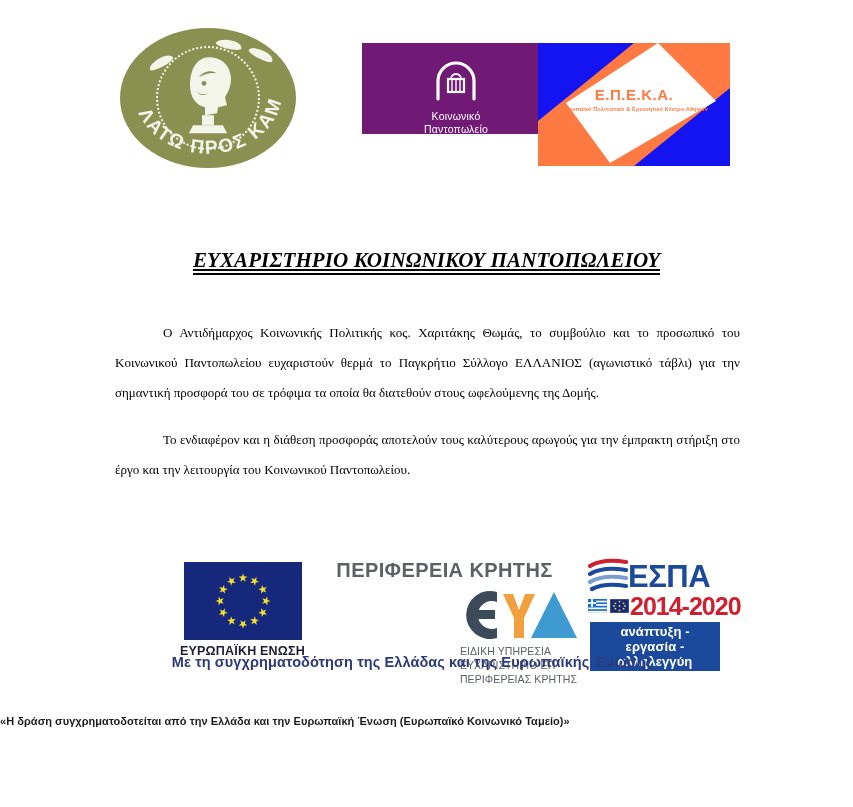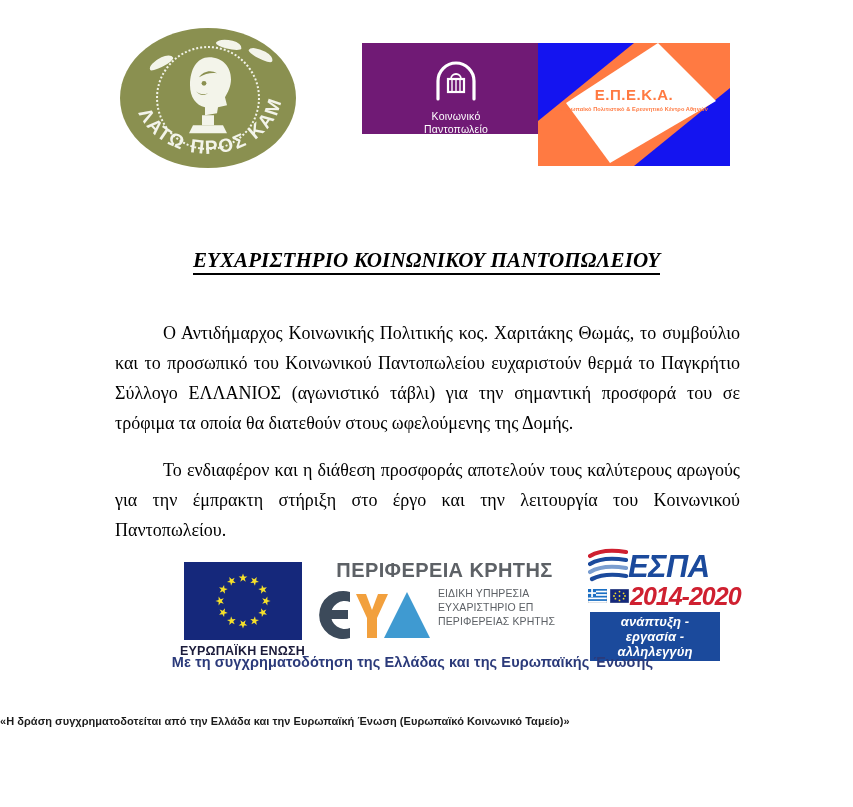--- a/index.html
+++ b/index.html
@@ -153,36 +153,37 @@
   .doc-title {
     position: absolute;
     left: 0;
     top: 248px;
     width: 853px;
     text-align: center;
     font-size: 21px;
     font-weight: bold;
     font-style: italic;
     letter-spacing: .1px;
+    text-decoration: underline;
   }
   .doc-title span {
     border-bottom: 2px solid #000;
     padding-bottom: 1px;
   }
 
   
   .body-text {
     position: absolute;
     left: 115px;
     top: 318px;
     width: 625px;
   }
   .body-text p {
     margin: 0 0 17px 0;
-    font-size: 18px;
+    font-size: 13px;
     line-height: 30px;
     text-align: justify;
     text-indent: 48px;
     text-justify: inter-word;
   }
   .body-text p:last-child { margin-bottom: 0; }
 
   
   .footer-band {
     position: absolute;
@@ -236,45 +237,45 @@
     font-family: "Liberation Sans", "DejaVu Sans", sans-serif;
     font-size: 20px;
     font-weight: bold;
     color: #5d6166;
     letter-spacing: .4px;
     text-align: center;
     line-height: 24px;
   }
   .crete-row {
     display: flex;
-    align-items: flex-start;
+    align-items: flex-end;
     margin-top: 4px;
+    flex-direction: column;
   }
   .eyd-mark {
     width: 118px;
     height: 58px;
     flex: 0 0 auto;
   }
   .eyd-mark svg { display: block; }
   .crete-sub {
     font-family: "Liberation Sans", "DejaVu Sans", sans-serif;
     font-size: 10.5px;
     color: #5d6166;
     line-height: 14px;
     letter-spacing: .1px;
     margin-left: 8px;
   }
 
   
   .espa-block {
     position: absolute;
     left: 588px;
-    top: 0;
+    top: 10px;
     width: 160px;
-    font-style: italic;
   }
   .espa-top {
     display: flex;
     align-items: flex-end;
   }
   .espa-swoosh {
     width: 40px;
     height: 34px;
     flex: 0 0 auto;
   }

